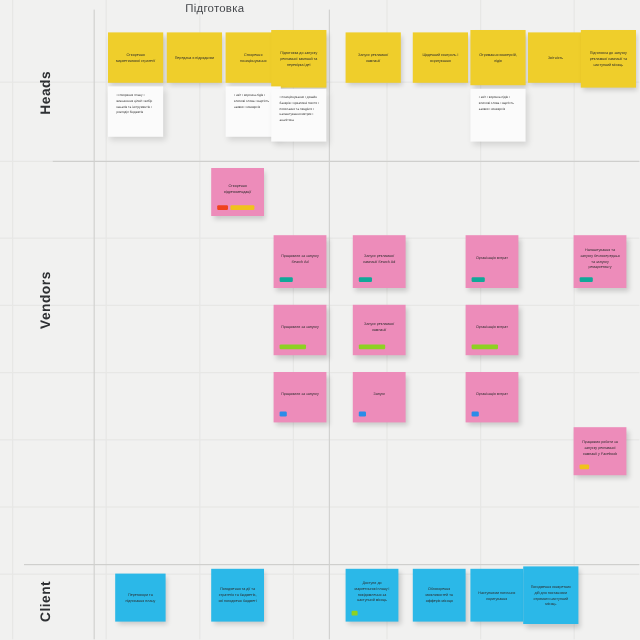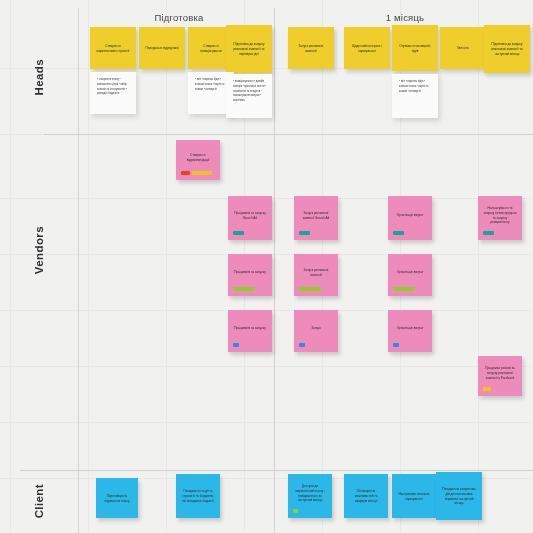--- a/index.html
+++ b/index.html
@@ -14,21 +14,21 @@
   
   .grid-v,.grid-h{position:absolute;background:#e7e7e5;}
   .grid-v{width:1px;top:0;bottom:0;}
   .grid-h{height:1px;left:0;right:0;}
 
   .div-v{position:absolute;width:1px;top:8px;bottom:0;background:#d2d2d0;}
   .div-h{position:absolute;height:1px;background:#cfcfcd;}
 
   
   .col-head{
-    position:absolute;top:12px;
+    position:absolute;top:2px;
     font-size:9.5px;color:#44464a;letter-spacing:.2px;
     text-align:center;white-space:nowrap;
   }
 
   
   .lane-label{
     position:absolute;left:0;width:78px;
     display:flex;align-items:center;justify-content:center;
     pointer-events:none;
   }
@@ -97,21 +97,20 @@
   <div class="grid-h" style="top:422px"></div>
   <div class="grid-h" style="top:478px"></div>
 
   <div class="div-v" style="left:78px"></div>
   <div class="div-v" style="left:274px"></div>
 
   <div class="div-h" style="top:134px;left:44px;right:0"></div>
   <div class="div-h" style="top:470px;left:20px;right:0"></div>
 
   <div class="col-head" style="left:104px;width:150px">Підготовка</div>
-  <div class="col-head" style="left:330px;width:150px">1 місяць</div>
 
   <div class="lane-label" style="top:20px;height:114px">
     <span>Heads</span>
   </div>
   <div class="lane-label" style="top:160px;height:180px">
     <span>Vendors</span>
   </div>
   <div class="lane-label" style="top:472px;height:58px">
     <span>Client</span>
   </div>

